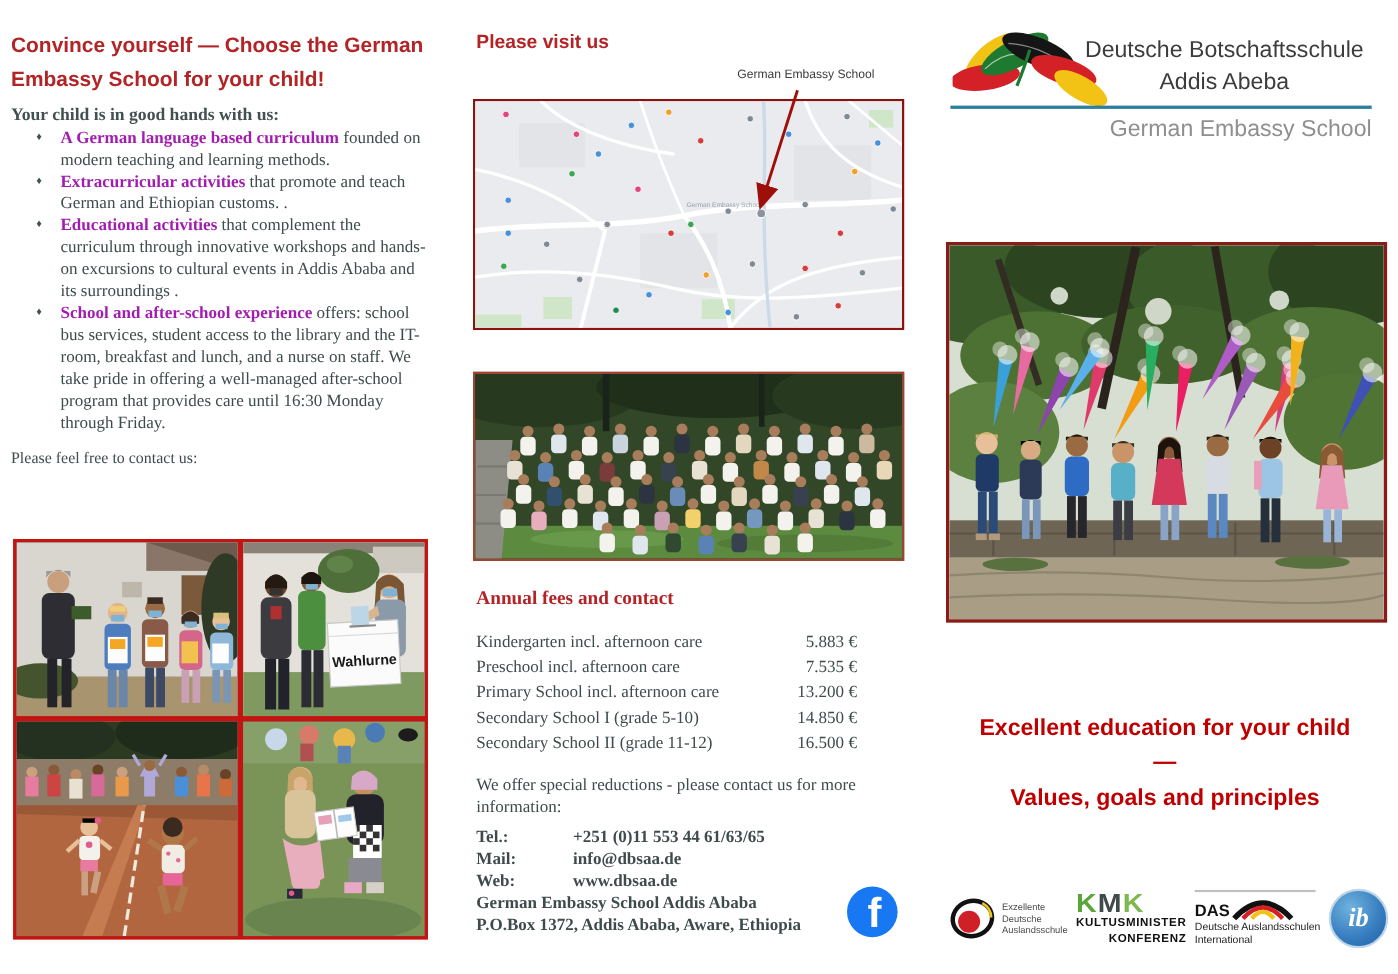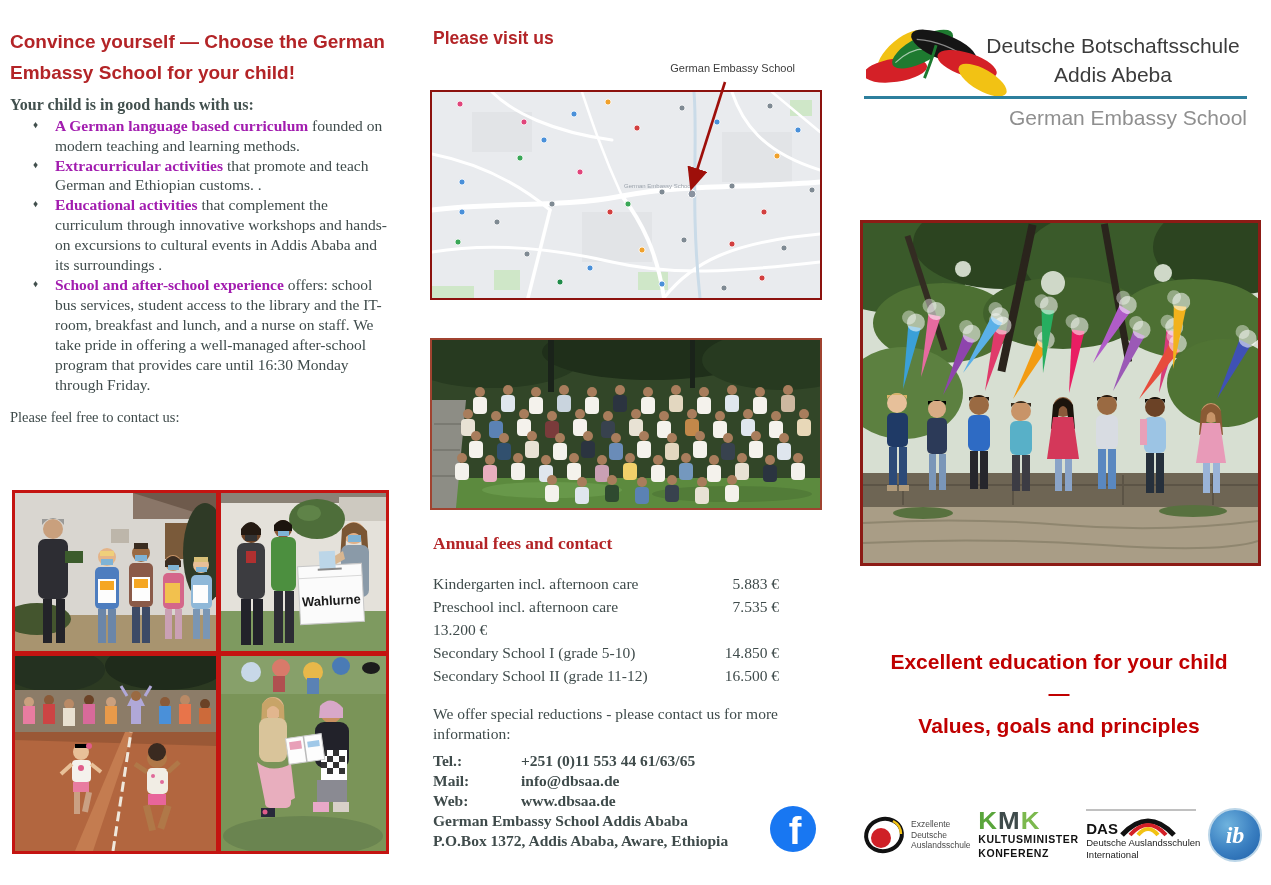--- a/index.html
+++ b/index.html
@@ -100,21 +100,21 @@
   .badges{
     position:absolute;left:862px;top:798px;width:400px;height:74px;
     display:flex;align-items:center;justify-content:space-between;
   }
   .badge{display:flex;align-items:center;gap:5px;}
   .badge .txt{font-family:"Liberation Sans",sans-serif;font-size:8.5px;color:#4a4a4a;line-height:1.25;}
   .kmk{display:flex;flex-direction:column;align-items:flex-start;}
   .kmk-glyph{font-family:"Liberation Sans",sans-serif;font-weight:bold;font-size:26px;line-height:0.9;letter-spacing:1px;transform:scaleY(0.92);}
   .kmk-glyph .k1{color:#5aa53c;}
   .kmk-glyph .k2{color:#7cb94e;}
-  .kmk-text{font-family:"Liberation Sans",sans-serif;font-weight:bold;font-size:10.5px;color:#111;letter-spacing:0.6px;line-height:1.3;}
+  .kmk-text{font-family:"Liberation Sans",sans-serif;font-weight:bold;font-size:10.5px;color:#111;letter-spacing:0.6px;line-height:1.3;text-align:right;}
   .das{display:flex;flex-direction:column;}
   .das-rule{width:110px;height:2px;background:#c0c0c0;margin-bottom:4px;}
   .das-top{display:flex;align-items:flex-end;gap:2px;}
   .das-title{font-family:"Liberation Sans",sans-serif;font-weight:bold;font-size:15px;color:#111;}
   .das-lines{font-family:"Liberation Sans",sans-serif;font-size:9.5px;color:#222;line-height:1.3;}
   .ib-circle{
     width:54px;height:54px;border-radius:50%;
     background:radial-gradient(circle at 35% 30%, #6fb3de 0%, #3a7fc1 55%, #1d5fa8 100%);
     display:flex;align-items:center;justify-content:center;
     border:2px solid #bcd6e8;box-sizing:border-box;
@@ -526,20 +526,21 @@
 <div class="fees-table">
   <div class="fee-row">
       <span>Kindergarten incl. afternoon care</span>
       <span class="fee-value">5.883 €</span>
     </div>
   <div class="fee-row">
       <span>Preschool incl. afternoon care</span>
       <span class="fee-value">7.535 €</span>
     </div>
   <div class="fee-row">
+      <span>Primary School incl. afternoon care</span>
       <span class="fee-value">13.200 €</span>
     </div>
   <div class="fee-row">
       <span>Secondary School I (grade 5-10)</span>
       <span class="fee-value">14.850 €</span>
     </div>
   <div class="fee-row">
       <span>Secondary School II (grade 11-12)</span>
       <span class="fee-value">16.500 €</span>
     </div>

